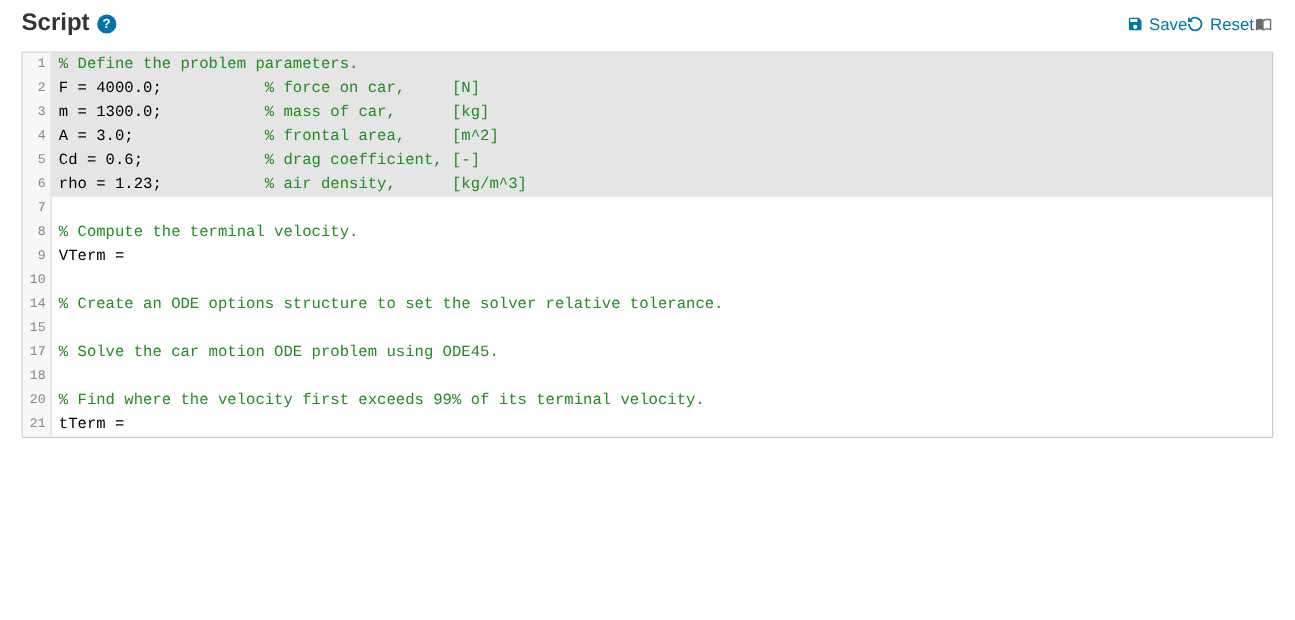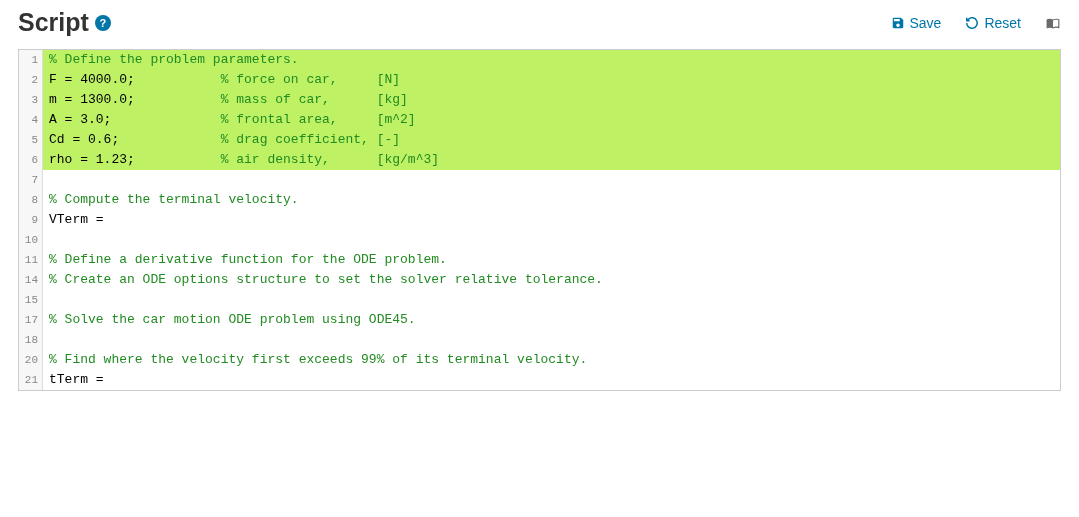--- a/index.html
+++ b/index.html
@@ -15,41 +15,40 @@
     align-items: center;
     justify-content: space-between;
     margin-bottom: 12px;
   }
   .title-group {
     display: flex;
     align-items: center;
     gap: 6px;
   }
   .title {
-    font-size: 25px;
+    font-size: 20px;
     font-weight: bold;
     color: #333;
   }
   .help-icon {
     width: 16px;
     height: 16px;
     border-radius: 50%;
     background: #0076a8;
     color: #fff;
     font-size: 11px;
     font-weight: bold;
     display: inline-flex;
     align-items: center;
     justify-content: center;
     cursor: pointer;
   }
   .actions {
     display: flex;
     align-items: center;
-    gap: 24px;
     font-size: 14px;
   }
   .action-link {
     display: inline-flex;
     align-items: center;
     gap: 5px;
     color: #0076a8;
     cursor: pointer;
     text-decoration: none;
   }
@@ -77,21 +76,21 @@
     font-size: 11px;
     user-select: none;
     flex-shrink: 0;
     line-height: 20px;
   }
   .code {
     padding-left: 6px;
     white-space: pre;
     flex: 1;
   }
-  .code-line.hl .code { background: #bef264; }
+  .code-line.hl .code { background: #e5e5e5; }
   .tok-comment { color: #228B22; }
   .tok-plain { color: #000; }
 </style>
 </head>
 <body>
 
 <div class="header-row">
   <div class="title-group">
     <span class="title">Script</span>
     <span class="help-icon">?</span>
@@ -159,24 +158,20 @@
     </div>
     <div class="code-line">
       <div class="gutter">9</div>
       <div class="code"><span class="tok-plain">VTerm = </span></div>
     </div>
     <div class="code-line">
       <div class="gutter">10</div>
       <div class="code"></div>
     </div>
     <div class="code-line">
-      <div class="gutter">11</div>
-      <div class="code"><span class="tok-comment">% Define a derivative function for the ODE problem.</span></div>
-    </div>
-    <div class="code-line">
       <div class="gutter">14</div>
       <div class="code"><span class="tok-comment">% Create an ODE options structure to set the solver relative tolerance.</span></div>
     </div>
     <div class="code-line">
       <div class="gutter">15</div>
       <div class="code"></div>
     </div>
     <div class="code-line">
       <div class="gutter">17</div>
       <div class="code"><span class="tok-comment">% Solve the car motion ODE problem using ODE45.</span></div>

